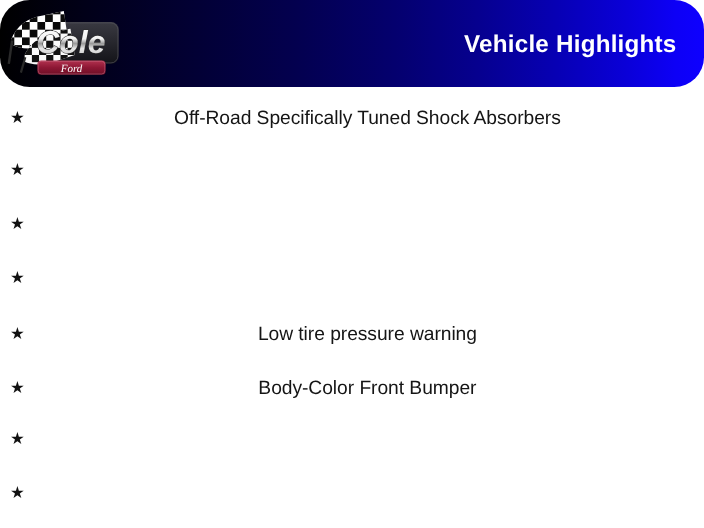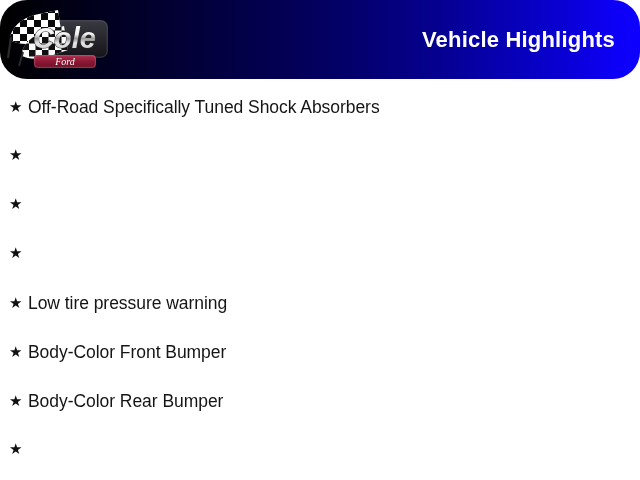--- a/index.html
+++ b/index.html
@@ -92,20 +92,21 @@
     top: -1px;
   }
   .highlight-label {
     flex: 1 1 auto;
     color: #151515;
     font-size: 17.5px;
     font-weight: 400;
     line-height: 1;
     letter-spacing: -0.05px;
     white-space: nowrap;
+    text-align: center;
   }
 </style>
 </head>
 <body>
 
 <div class="header">
 
   <div class="logo">
     <svg viewBox="0 0 108 68" xmlns="http://www.w3.org/2000/svg" aria-hidden="true">
       <defs>
@@ -229,18 +230,17 @@
     <li class="highlight-item">
       <span class="bullet-star">★</span>
       <span class="highlight-label">Low tire pressure warning</span>
     </li>
     <li class="highlight-item">
       <span class="bullet-star">★</span>
       <span class="highlight-label">Body-Color Front Bumper</span>
     </li>
     <li class="highlight-item">
       <span class="bullet-star">★</span>
-      <span class="highlight-label">Body-Color Rear Bumper</span>
     </li>
     <li class="highlight-item">
       <span class="bullet-star">★</span>
     </li>
   </ul>
 
 </body></html>

